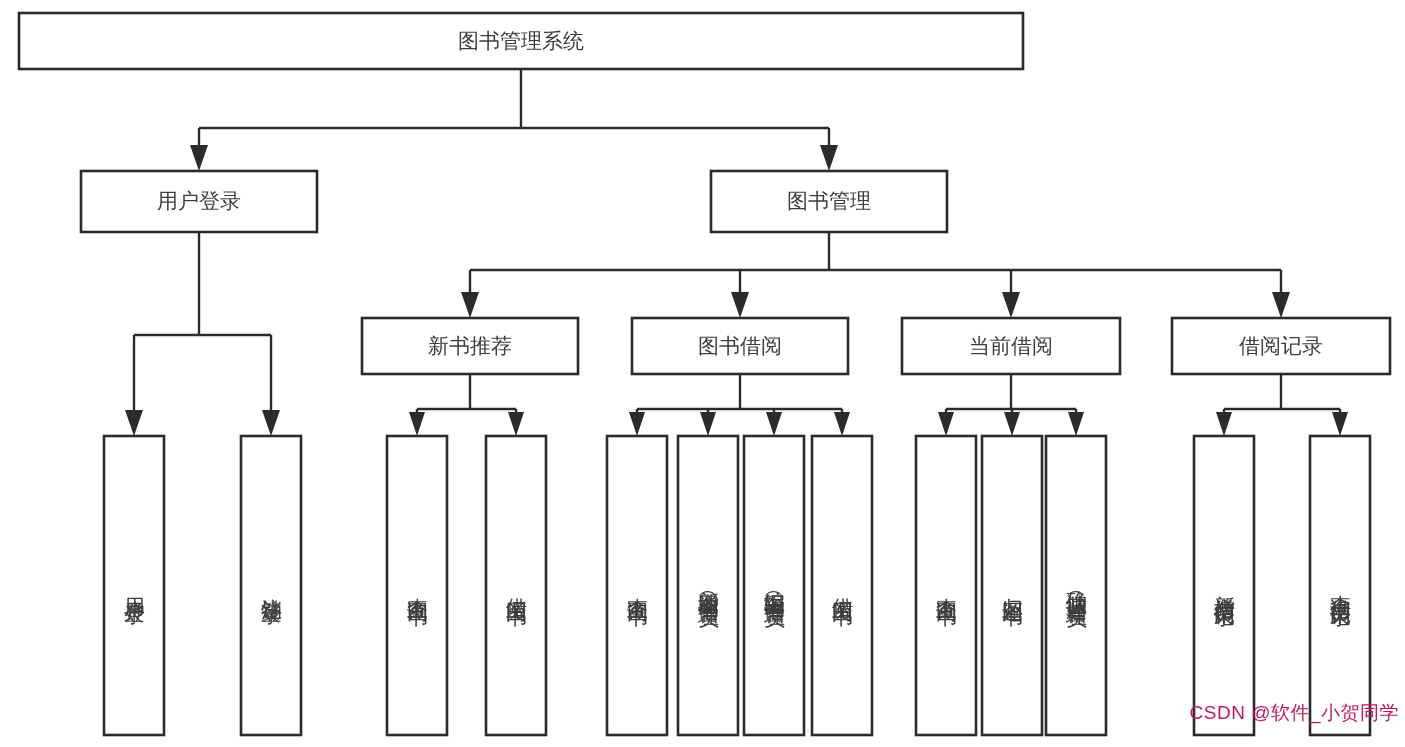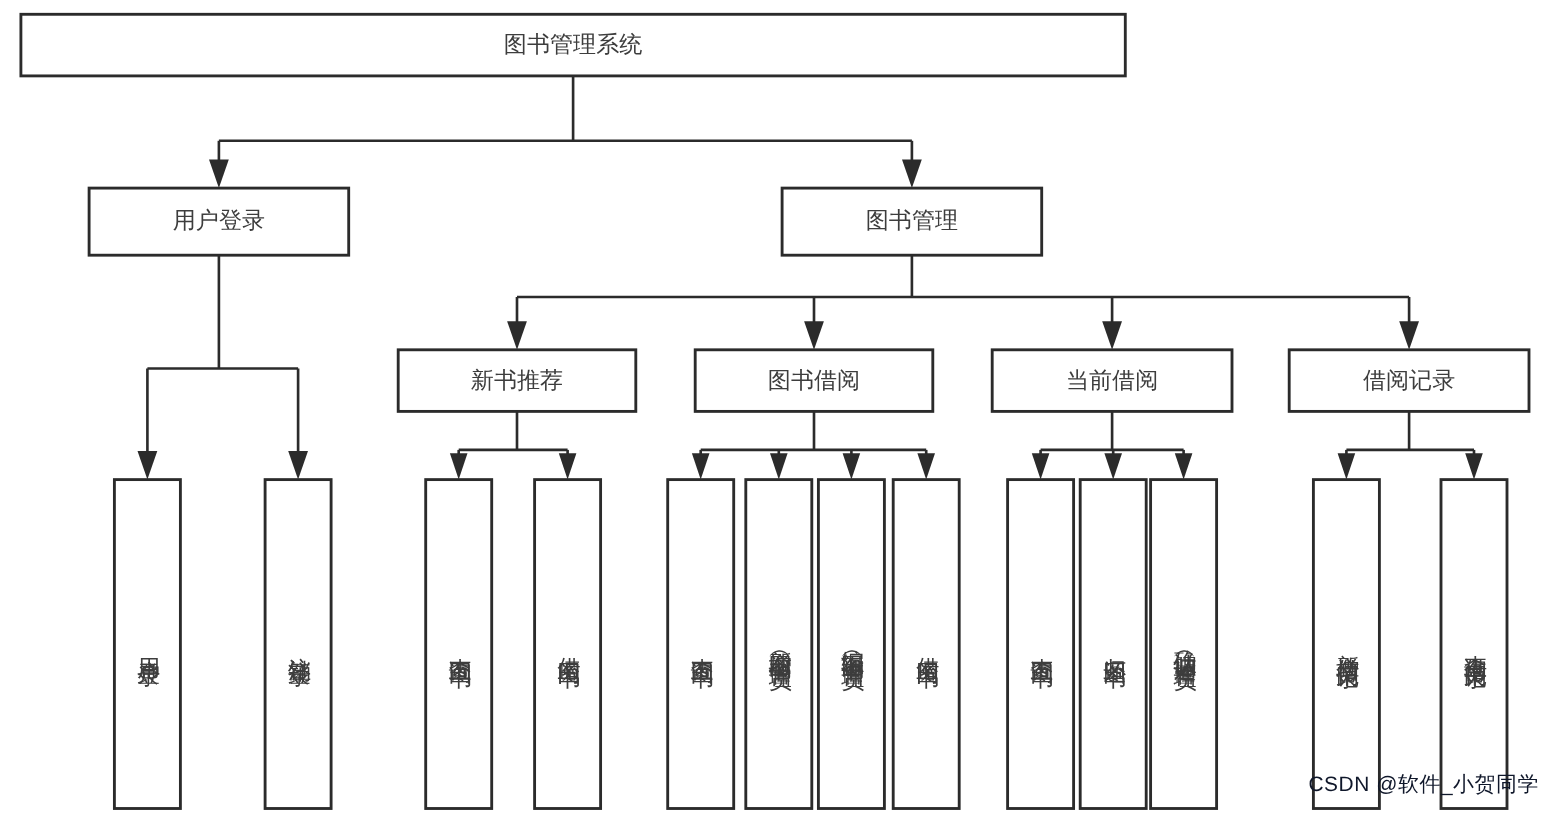--- a/index.html
+++ b/index.html
@@ -65,21 +65,21 @@
     color: #3d3d3d;
     white-space: nowrap;
     text-align: center;
   }
   .watermark {
     position: absolute;
     right: 6px;
     bottom: 4px;
     font-family: "Liberation Sans", "DejaVu Sans", sans-serif;
     font-size: 19px;
-    color: #0f172a;
+    color: #be185d;
     letter-spacing: 0.5px;
     white-space: nowrap;
   }
 </style>
 </head>
 <body>
 
 <div id="diagram-root">
 
   <svg class="flow" viewBox="0 0 1405 747" xmlns="http://www.w3.org/2000/svg">

